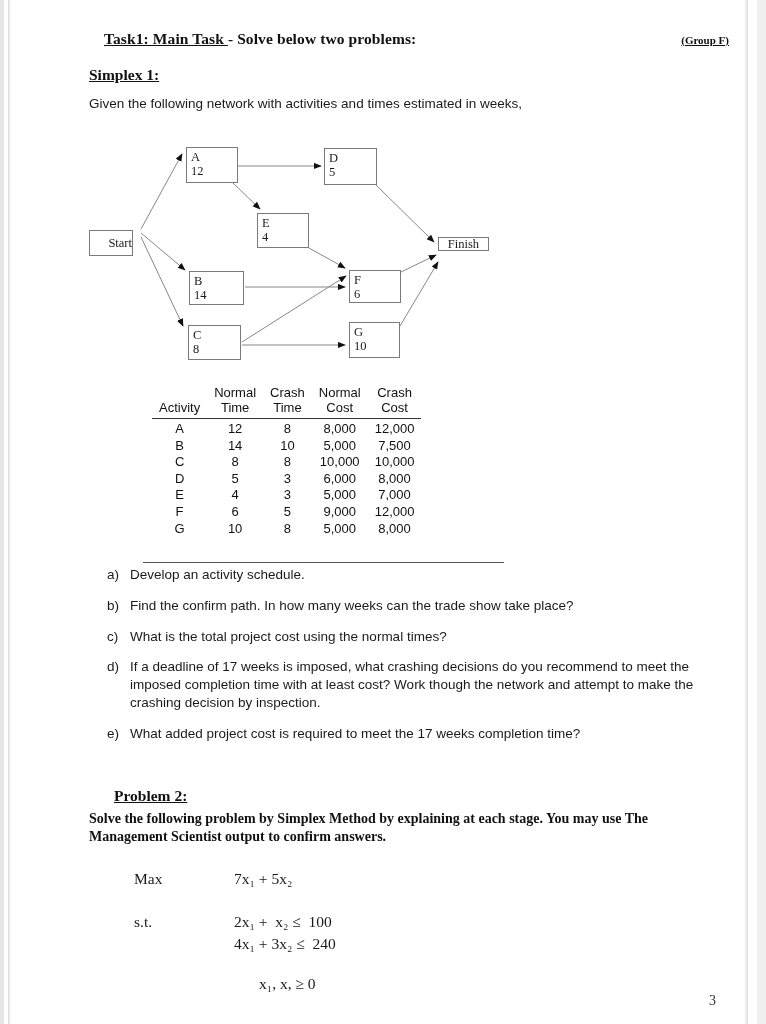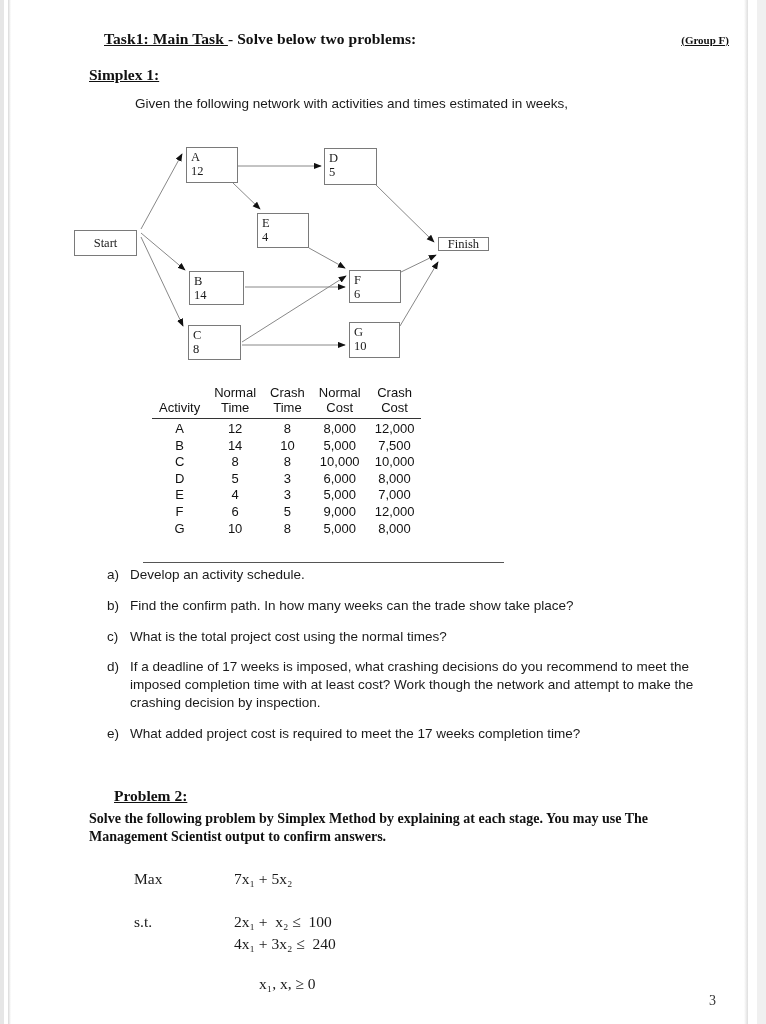--- a/index.html
+++ b/index.html
@@ -39,21 +39,21 @@
   .hdr-left .u { text-decoration: underline; }
   .hdr-right { font-weight: bold; font-size: 11px; text-decoration: underline; }
 
   .problem1-title {
     position: absolute; left: 85px; top: 66px;
     font-weight: bold; font-size: 15.5px; text-decoration: underline;
   }
   .given-line {
     position: absolute; left: 85px; top: 96px;
     font-family: "Liberation Sans", sans-serif;
-    font-size: 13.5px; color: #1a1a1a; margin-left: 46px;
+    font-size: 13.5px; color: #1a1a1a;
   }
 
   
   #diagram {
     position: absolute; left: 0px; top: 130px;
     width: 520px; height: 250px;
   }
   .nodebox {
     position: absolute;
     border: 1px solid #7a7a7a;
@@ -183,21 +183,21 @@
         <path d="M238,215 L341,215"></path>
 
         <path d="M372,55 L430,112"></path>
 
         <path d="M397,142 L432,125"></path>
 
         <path d="M396,196 L434,132"></path>
       </g>
     </svg>
 
-    <div class="nodebox terminal" style="left:70px; top:100px; width:63px; height:26px;">
+    <div class="nodebox terminal" style="left:85px; top:100px; width:44px; height:26px;justify-content:flex-end;">
       <span>Start</span>
     </div>
 
     <div class="nodebox" style="left:182px; top:17px; width:52px; height:36px;">
       <span class="lbl">A</span>
       <span class="dur">12</span>
     </div>
 
     <div class="nodebox" style="left:320px; top:18px; width:53px; height:37px;">
       <span class="lbl">D</span>

